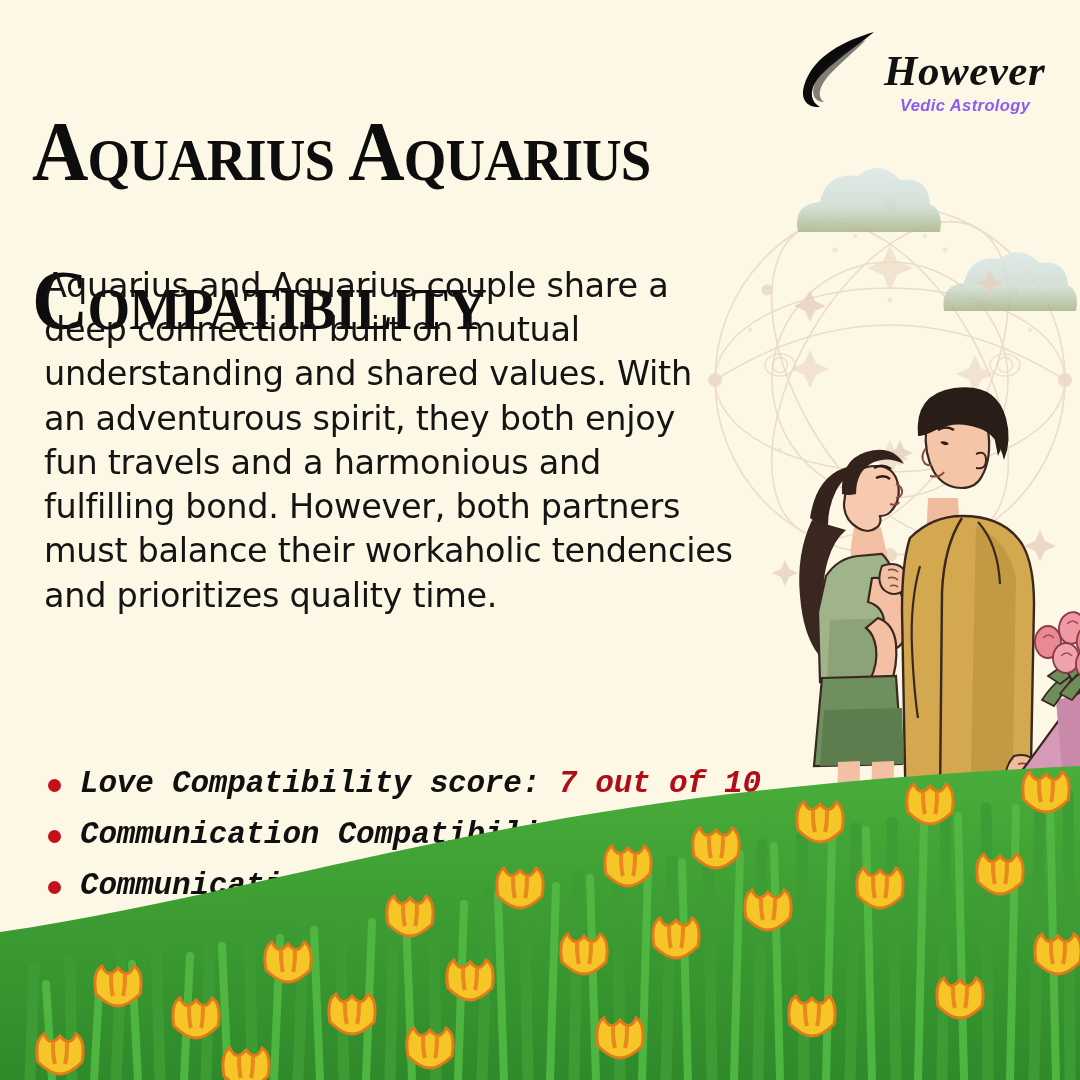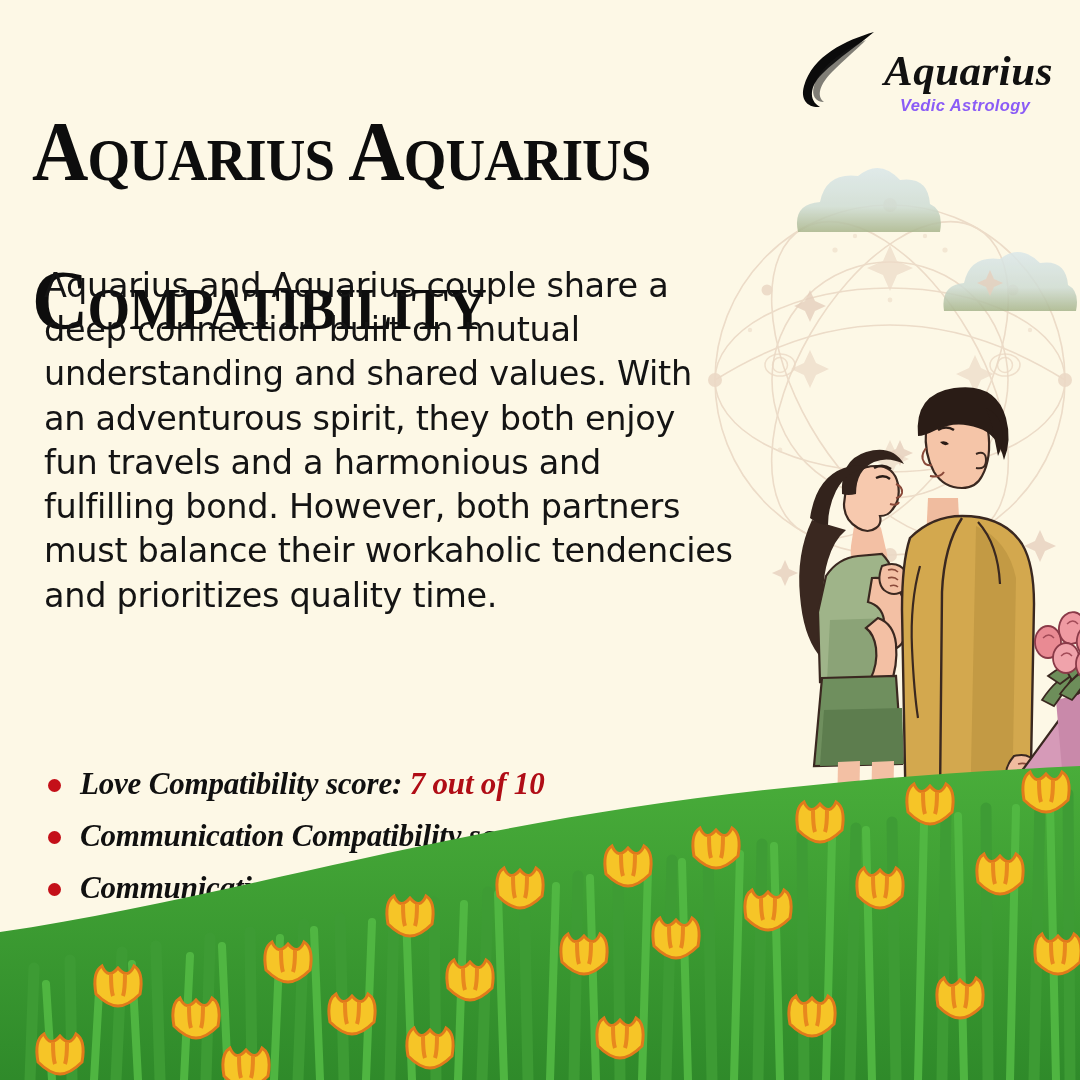--- a/index.html
+++ b/index.html
@@ -65,21 +65,21 @@
     letter-spacing:-.3px;
     font-weight:400;
   }
 
   
   .scores{position:absolute;left:40px;top:766px;width:790px;}
   .score-row{
     position:relative;
     padding-left:40px;
     margin-bottom:16px;
-    font-family:Liberation Serif, serif;
+    font-family:Liberation Mono, monospace;
     font-style:italic;font-weight:bold;
     font-size:31px;
     color:#101010;
     white-space:nowrap;
     letter-spacing:-.2px;
   }
   .score-row .dot{
     position:absolute;left:8px;top:13px;
     width:13px;height:13px;border-radius:50%;
     background:#c41019;
@@ -170,21 +170,21 @@
         <path d="M45 330 l4 9 9 4 -9 4 -4 9 -4 -9 -9 -4 9 -4z"></path>
       </g>
     </svg>
   </div>
 
   <div class="logo">
     <svg class="logo-moon" viewBox="0 0 86 80">
       <path fill="#0b0b0b" d="M74 2 C46 10 12 26 4 56 C0 70 8 78 20 77 C8 70 10 56 22 44 C38 28 60 14 74 2 Z"></path>
       <path fill="#1a1a1a" opacity=".55" d="M66 10 C44 20 20 36 14 56 C11 66 16 72 24 72 C16 66 20 54 32 42 C44 30 58 18 66 10 Z"></path>
     </svg>
-    <div class="logo-name">Aquarius</div>
+    <div class="logo-name">However</div>
     <div class="logo-tag">Vedic Astrology</div>
   </div>
 
   <div class="title">
     <span class="ln">Aquarius  Aquarius</span>
     <span class="ln ln2">Compatibility</span>
   </div>
 
   <div class="para">Aquarius and Aquarius couple share a deep connection built on mutual understanding and shared values. With an adventurous spirit, they both enjoy fun travels and a harmonious and fulfilling bond. However, both partners must balance their workaholic tendencies and prioritizes quality time.</div>
 

